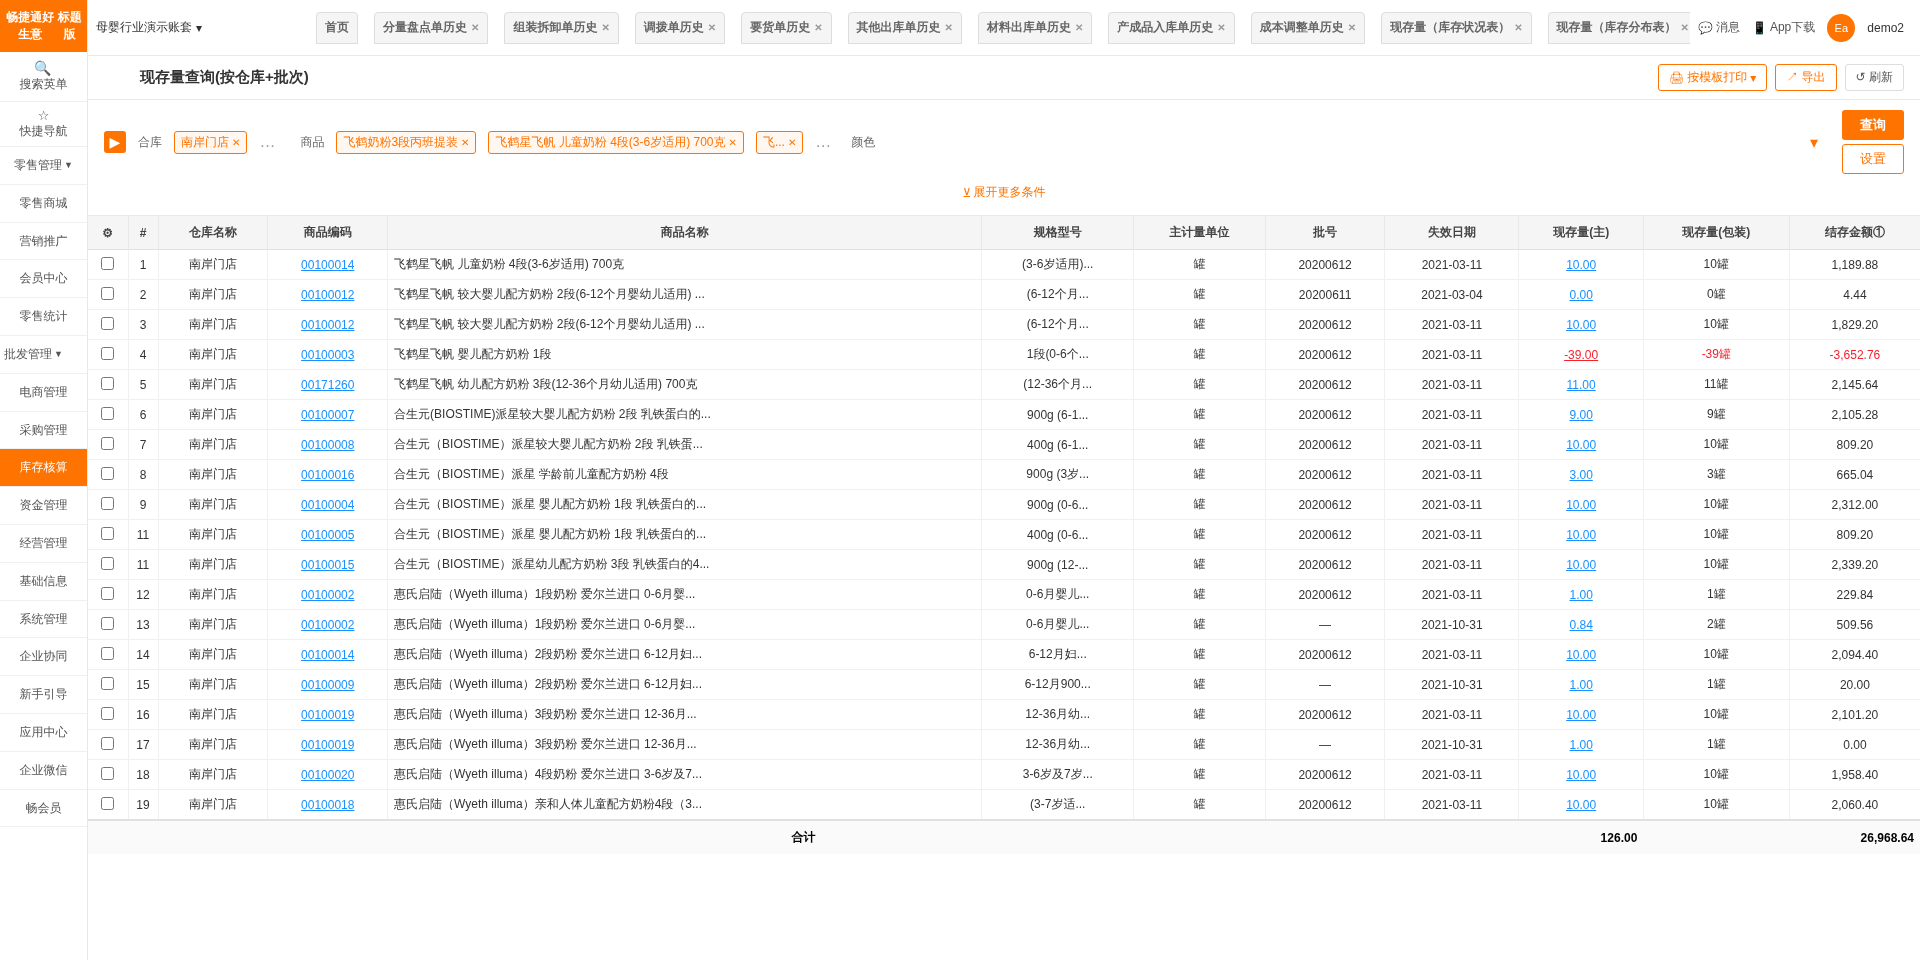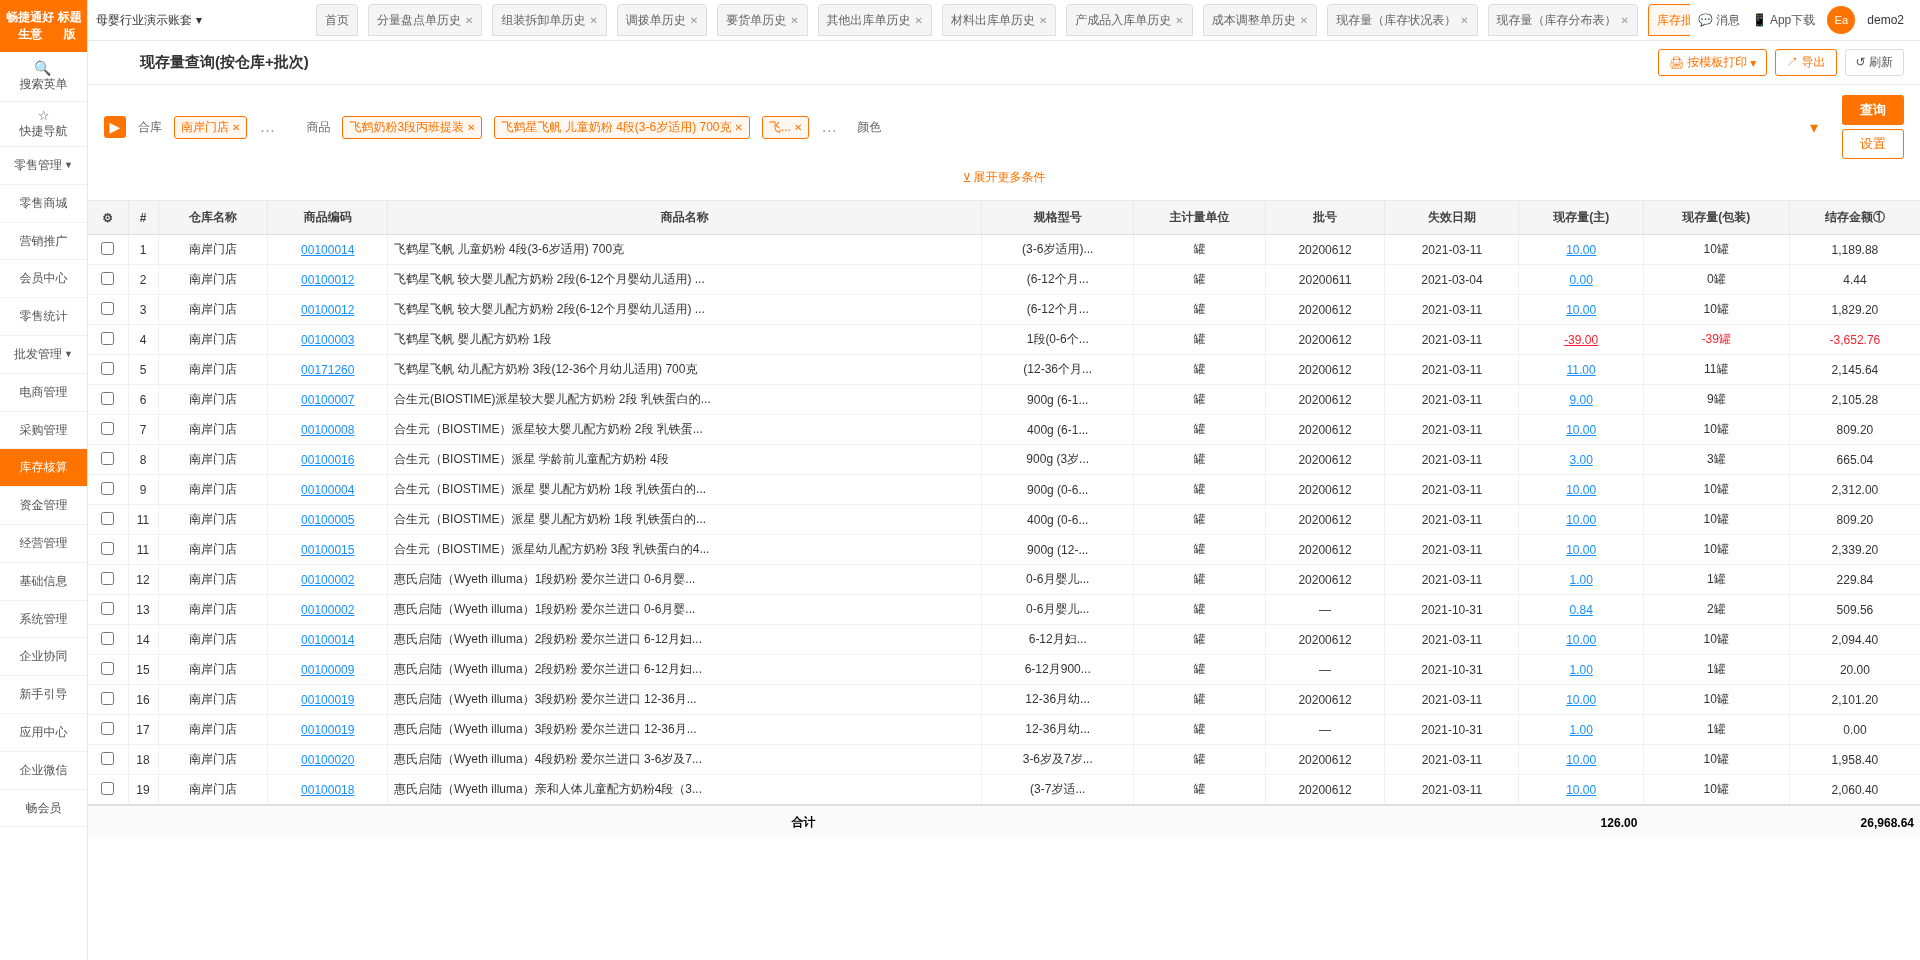--- a/index.html
+++ b/index.html
@@ -53,41 +53,42 @@
       flex: 1;
       display: flex;
       flex-direction: column;
       height: 100%;
       overflow: hidden;
     }
 
     
     .top-bar {
       background: #fff;
-      height: 41px;
+      height: 56px;
       display: flex;
       align-items: center;
       border-bottom: 1px solid #e8e8e8;
       padding: 0 8px;
       flex-shrink: 0;
     }
     .top-bar-left {
       display: flex;
       align-items: center;
       gap: 4px;
       font-size: 12px;
       color: #333;
       min-width: 220px;
     }
     .tabs-bar {
       flex: 1;
       display: flex;
       align-items: center;
       overflow: hidden;
-      gap: 10px;
+      gap: 16px;
+      font-weight: bold;
     }
     .tab {
       display: flex;
       align-items: center;
       padding: 0 8px;
       height: 32px;
       border: 1px solid #ddd;
       border-radius: 4px 4px 0 0;
       background: #f5f5f5;
       color: #666;
@@ -322,21 +323,21 @@
   </div>
 
   <div class="sidebar-nav-item" style="display:flex;align-items:center;justify-content:center;gap:2px;">
     <span>零售管理</span>
     <span style="font-size:9px;">▼</span>
   </div>
   <div class="sidebar-nav-item"><span>零售商城</span></div>
   <div class="sidebar-nav-item"><span>营销推广</span></div>
   <div class="sidebar-nav-item"><span>会员中心</span></div>
   <div class="sidebar-nav-item"><span>零售统计</span></div>
-  <div class="sidebar-nav-item" style="display:flex;align-items:center;justify-content:center;gap:2px;">
+  <div class="sidebar-nav-item" style="display:flex;align-items:center;gap:2px;">
     <span>批发管理</span>
     <span style="font-size:9px;">▼</span>
   </div>
   <div class="sidebar-nav-item"><span>电商管理</span></div>
   <div class="sidebar-nav-item"><span>采购管理</span></div>
   <div class="sidebar-nav-item active"><span>库存核算</span></div>
   <div class="sidebar-nav-item"><span>资金管理</span></div>
   <div class="sidebar-nav-item"><span>经营管理</span></div>
   <div class="sidebar-nav-item"><span>基础信息</span></div>
   <div class="sidebar-nav-item"><span>系统管理</span></div>
@@ -448,21 +449,21 @@
     <div class="filter-row">
       <span class="orange-arrow">▶</span>
 
       <span class="filter-label">合库</span>
       <div class="filter-tag">
         <span>南岸门店</span>
         <span class="tag-close">✕</span>
       </div>
       <span style="color:#999;cursor:pointer;font-size:16px;">…</span>
 
-      <span class="filter-label" style="margin-left:19px;">商品</span>
+      <span class="filter-label" style="margin-left:13px;">商品</span>
       <div class="filter-tag">
         <span>飞鹤奶粉3段丙班提装</span>
         <span class="tag-close">✕</span>
       </div>
       <div class="filter-tag">
         <span>飞鹤星飞帆 儿童奶粉 4段(3-6岁适用) 700克</span>
         <span class="tag-close">✕</span>
       </div>
       <div class="filter-tag">
         <span>飞...</span>

